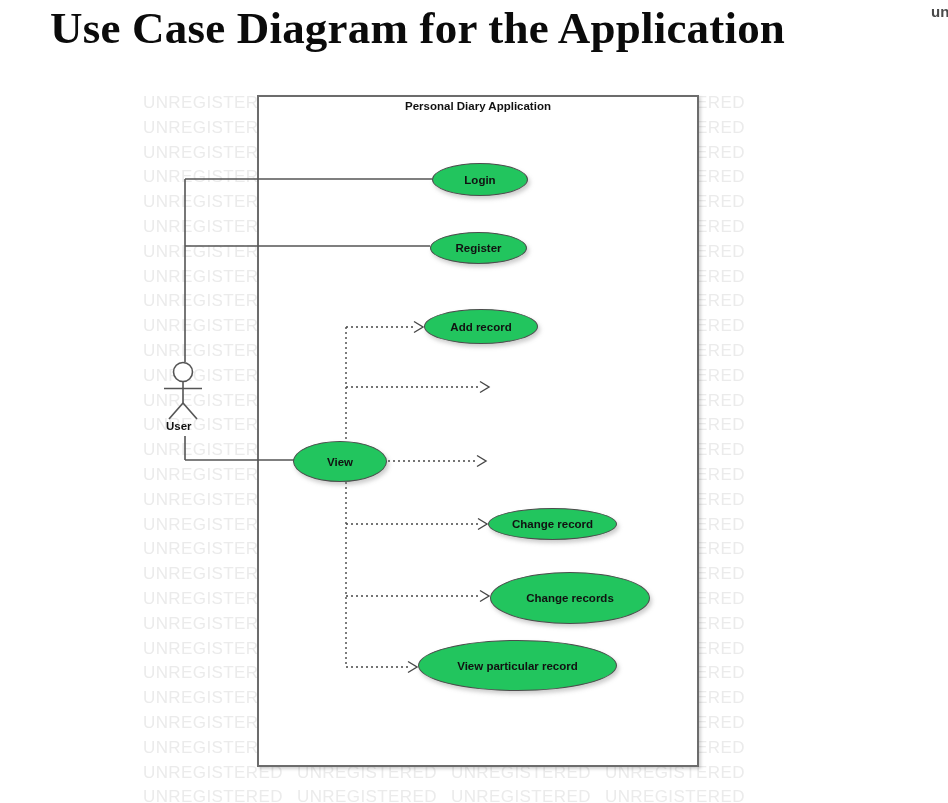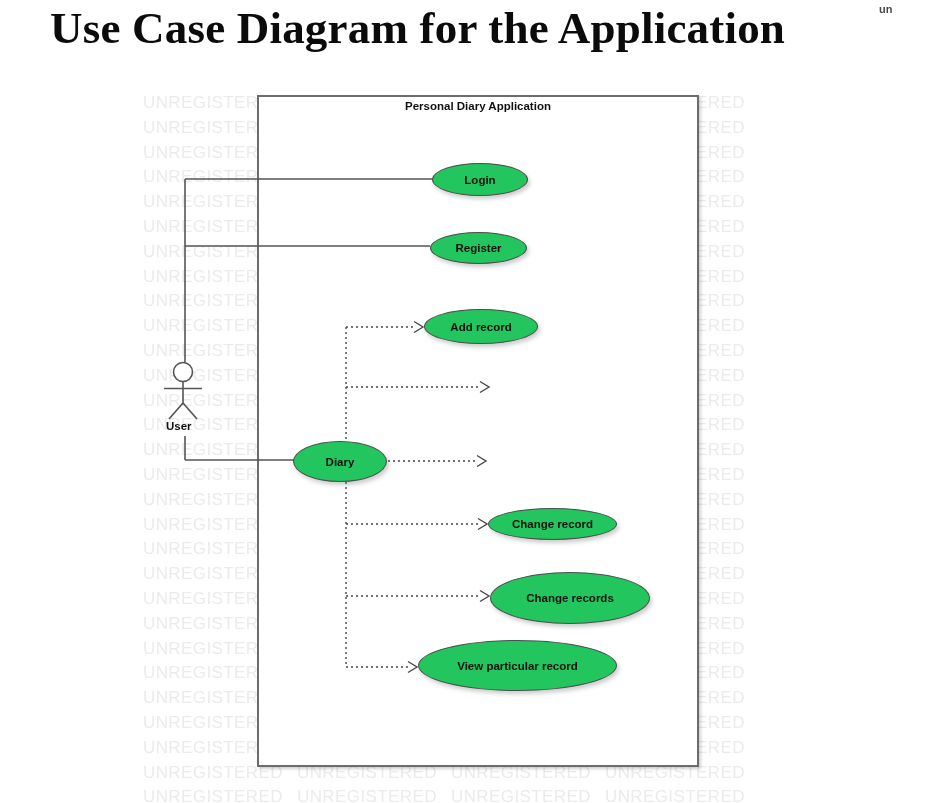--- a/index.html
+++ b/index.html
@@ -14,22 +14,22 @@
     font-size:17px;font-weight:normal;color:#ebebeb;
     letter-spacing:.4px;word-spacing:9px;line-height:21px;
   }
   
   .page-title{
     position:absolute;left:50px;top:2px;margin:0;z-index:5;
     font-family:"Liberation Serif",serif;font-weight:bold;
     font-size:45px;color:#0b0b0b;white-space:nowrap;letter-spacing:.2px;
   }
   .corner-frag{
-    position:absolute;left:879px;top:3px;z-index:5;
-    font-size:11px;font-weight:bold;color:#4a4a4a;
+    position:absolute;left:931px;top:3px;z-index:5;
+    font-size:15px;font-weight:bold;color:#4a4a4a;
   }
   
   .sysbox{
     position:absolute;left:257px;top:95px;width:442px;height:672px;
     box-sizing:border-box;border:2px solid #6c6c6c;background:#ffffff;
     box-shadow:2px 2px 3px rgba(0,0,0,.18);z-index:1;
   }
   .systitle{
     position:absolute;left:257px;top:100px;width:442px;text-align:center;
     font-size:11.5px;font-weight:bold;color:#111;z-index:2;
@@ -129,21 +129,21 @@
   <div class="uc" style="left:432px;top:163px;width:96px;height:33px">
     <span>Login</span>
   </div>
   <div class="uc" style="left:430px;top:232px;width:97px;height:32px">
     <span>Register</span>
   </div>
   <div class="uc" style="left:424px;top:309px;width:114px;height:35px">
     <span>Add record</span>
   </div>
   <div class="uc" style="left:293px;top:441px;width:94px;height:41px">
-    <span>Diary</span>
+    <span>View</span>
   </div>
   <div class="uc" style="left:488px;top:508px;width:129px;height:32px">
     <span>Change record</span>
   </div>
   <div class="uc" style="left:490px;top:572px;width:160px;height:52px">
     <span>Change records</span>
   </div>
   <div class="uc" style="left:418px;top:640px;width:199px;height:51px">
     <span>View particular record</span>
   </div>

